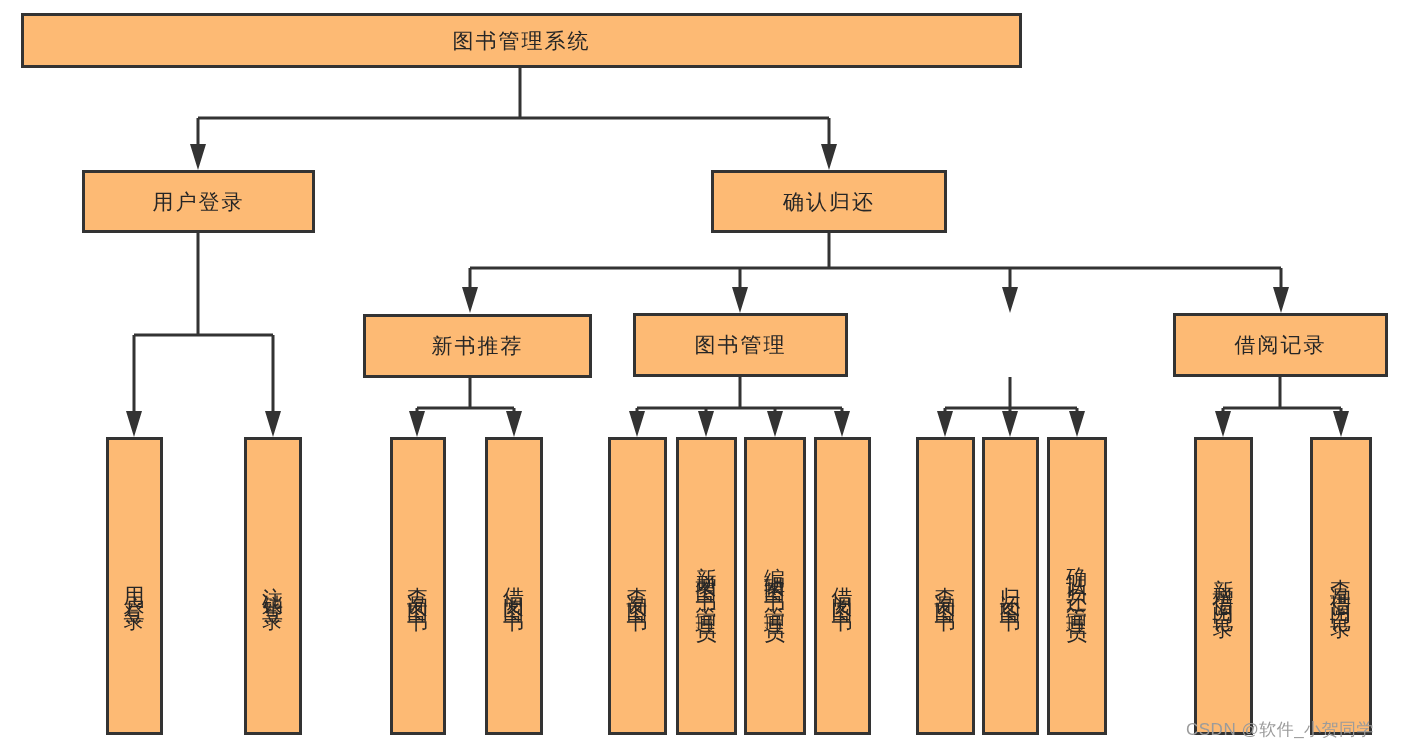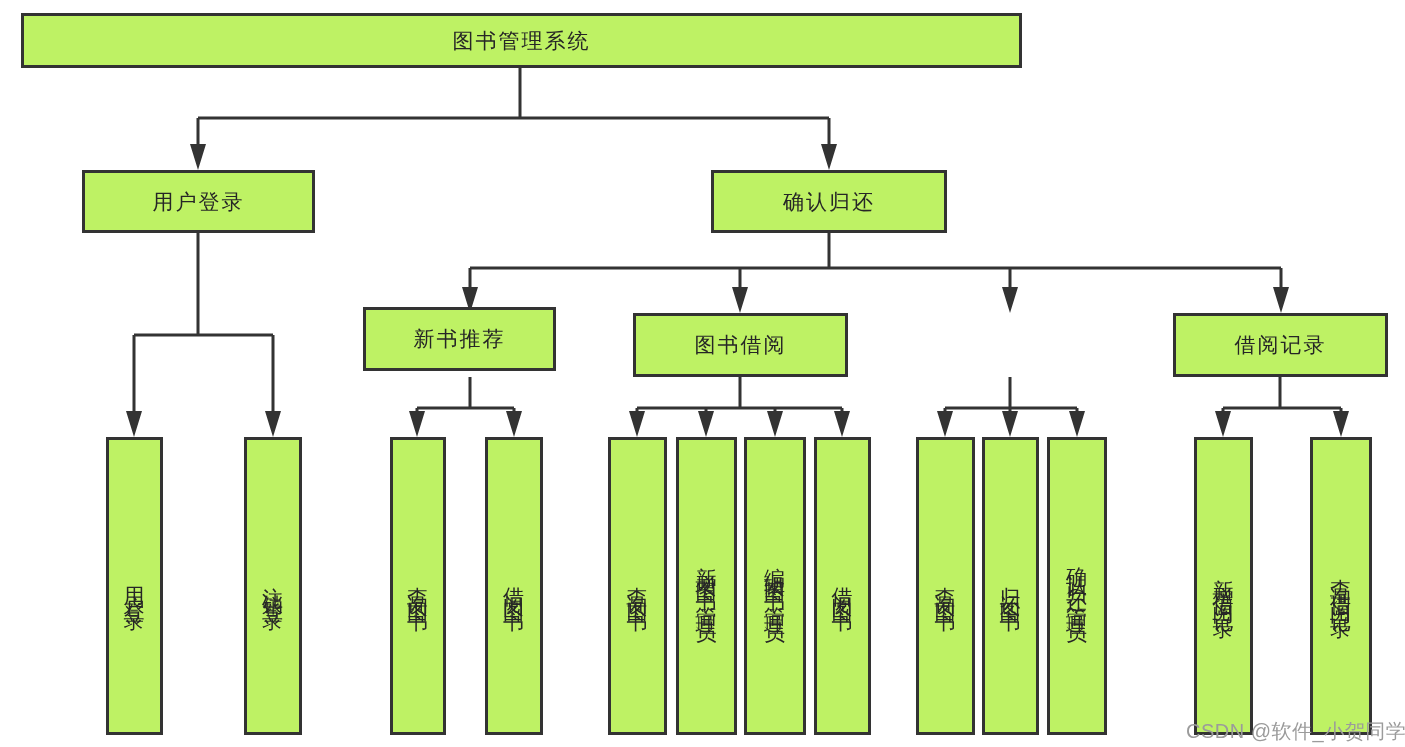--- a/index.html
+++ b/index.html
@@ -10,36 +10,36 @@
     font-family:"Liberation Sans","DejaVu Sans",sans-serif;
     overflow:hidden;
   }
   .wires{position:absolute;left:0;top:0;z-index:1;}
   .wire{fill:none;stroke:#333333;stroke-width:3px;}
   .arrow{fill:#333333;stroke:none;}
   .node{
     position:absolute;
     box-sizing:border-box;
     border:3px solid #333333;
-    background:#bef264;
+    background:#fdba74;
     display:flex;align-items:center;justify-content:center;
     color:#262626;
     z-index:2;
   }
   .node.h{font-size:21px;letter-spacing:2px;}
   .node.v{
     writing-mode:vertical-lr;
     font-size:21px;
     letter-spacing:8px;
     line-height:1;
   }
   .watermark{
     position:absolute;
     left:1186px;top:718px;
-    font-size:20px;
+    font-size:17px;
     color:#9b9b9b;
     letter-spacing:0.5px;
     white-space:nowrap;
     z-index:3;
   }
 </style>
 </head>
 <body>
 
 <div class="canvas">
@@ -71,22 +71,22 @@
              M1069 411 L1085 411 L1077 437 Z
              M1215 411 L1231 411 L1223 437 Z
              M1333 411 L1349 411 L1341 437 Z"></path>
   </svg>
 
   <div class="node h" style="left:21px;top:13px;width:1001px;height:55px">图书管理系统</div>
 
   <div class="node h" style="left:82px;top:170px;width:233px;height:63px">用户登录</div>
   <div class="node h" style="left:711px;top:170px;width:236px;height:63px">确认归还</div>
 
-  <div class="node h" style="left:363px;top:307px;width:193px;height:64px">新书推荐</div>
-  <div class="node h" style="left:633px;top:313px;width:215px;height:64px">图书借阅</div>
+  <div class="node h" style="left:363px;top:314px;width:229px;height:64px">新书推荐</div>
+  <div class="node h" style="left:633px;top:313px;width:215px;height:64px">图书管理</div>
   <div class="node h" style="left:1173px;top:313px;width:215px;height:64px">借阅记录</div>
 
   <div class="node v" style="left:106px;top:437px;width:57px;height:298px">用户登录</div>
   <div class="node v" style="left:244px;top:437px;width:58px;height:298px">注销登录</div>
 
   <div class="node v" style="left:390px;top:437px;width:56px;height:298px">查询图书</div>
   <div class="node v" style="left:485px;top:437px;width:58px;height:298px">借阅图书</div>
 
   <div class="node v" style="left:608px;top:437px;width:59px;height:298px">查询图书</div>
   <div class="node v" style="left:676px;top:437px;width:61px;height:298px">新增图书（管理员）</div>

